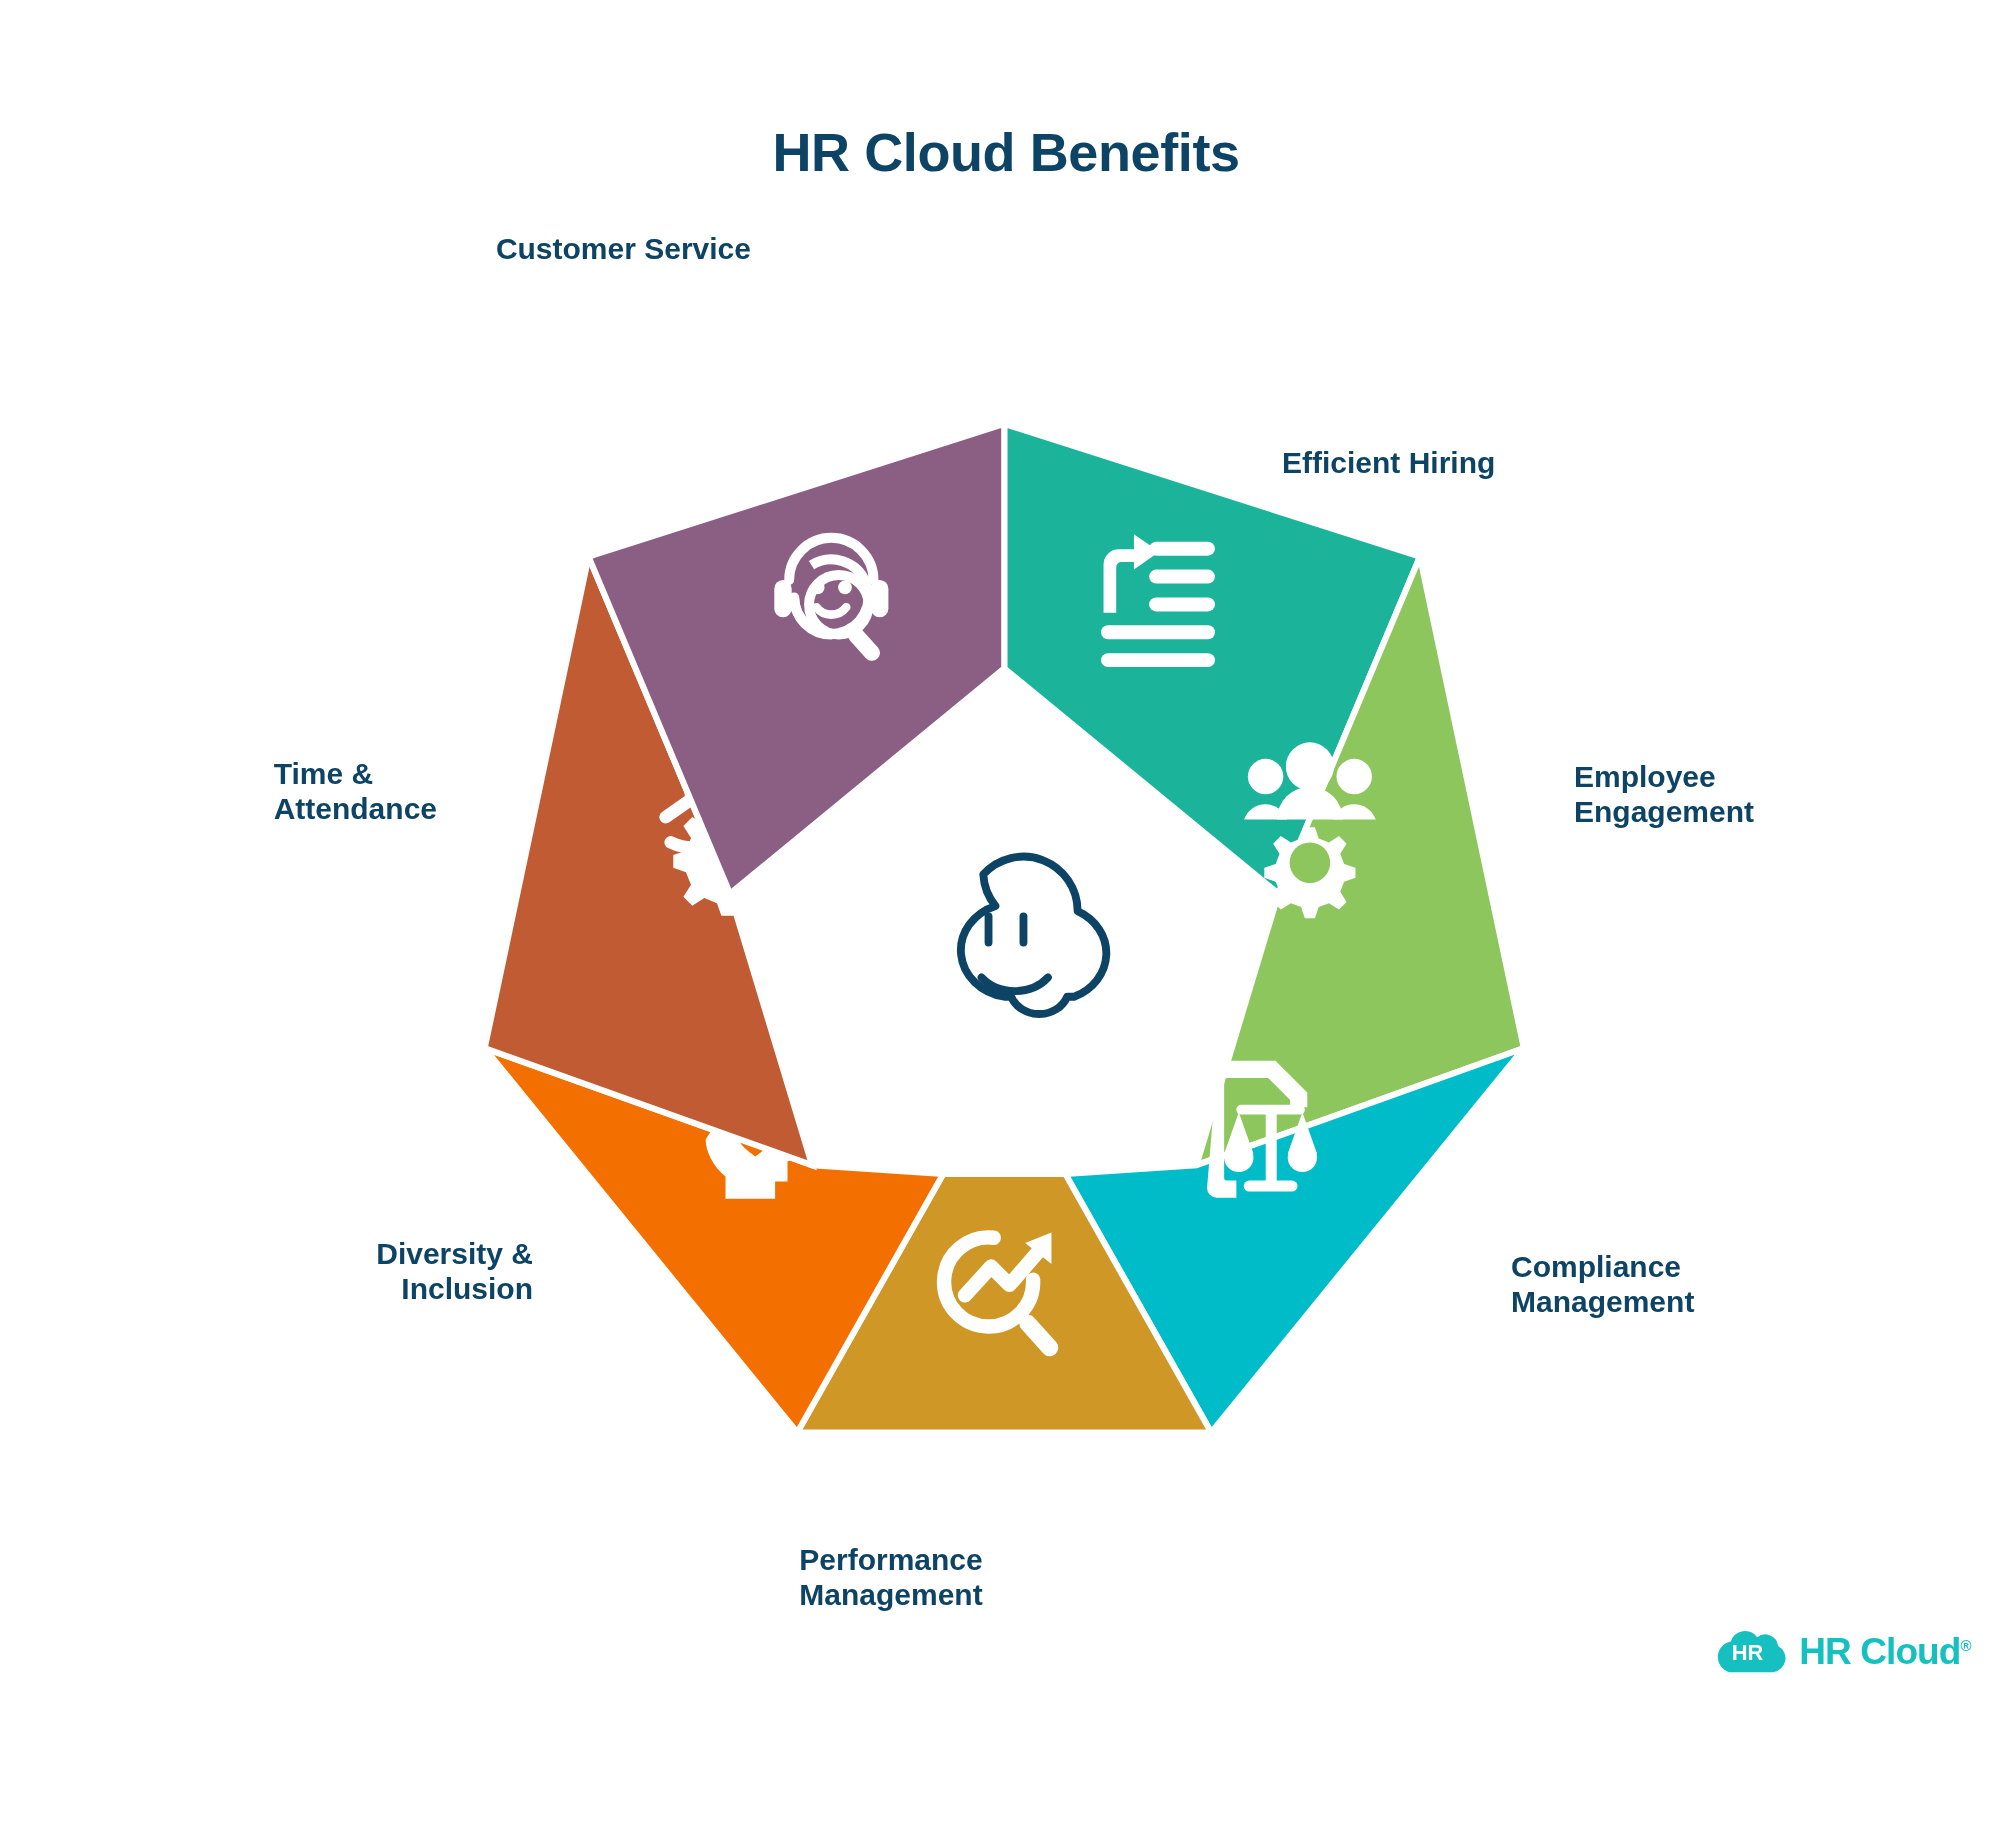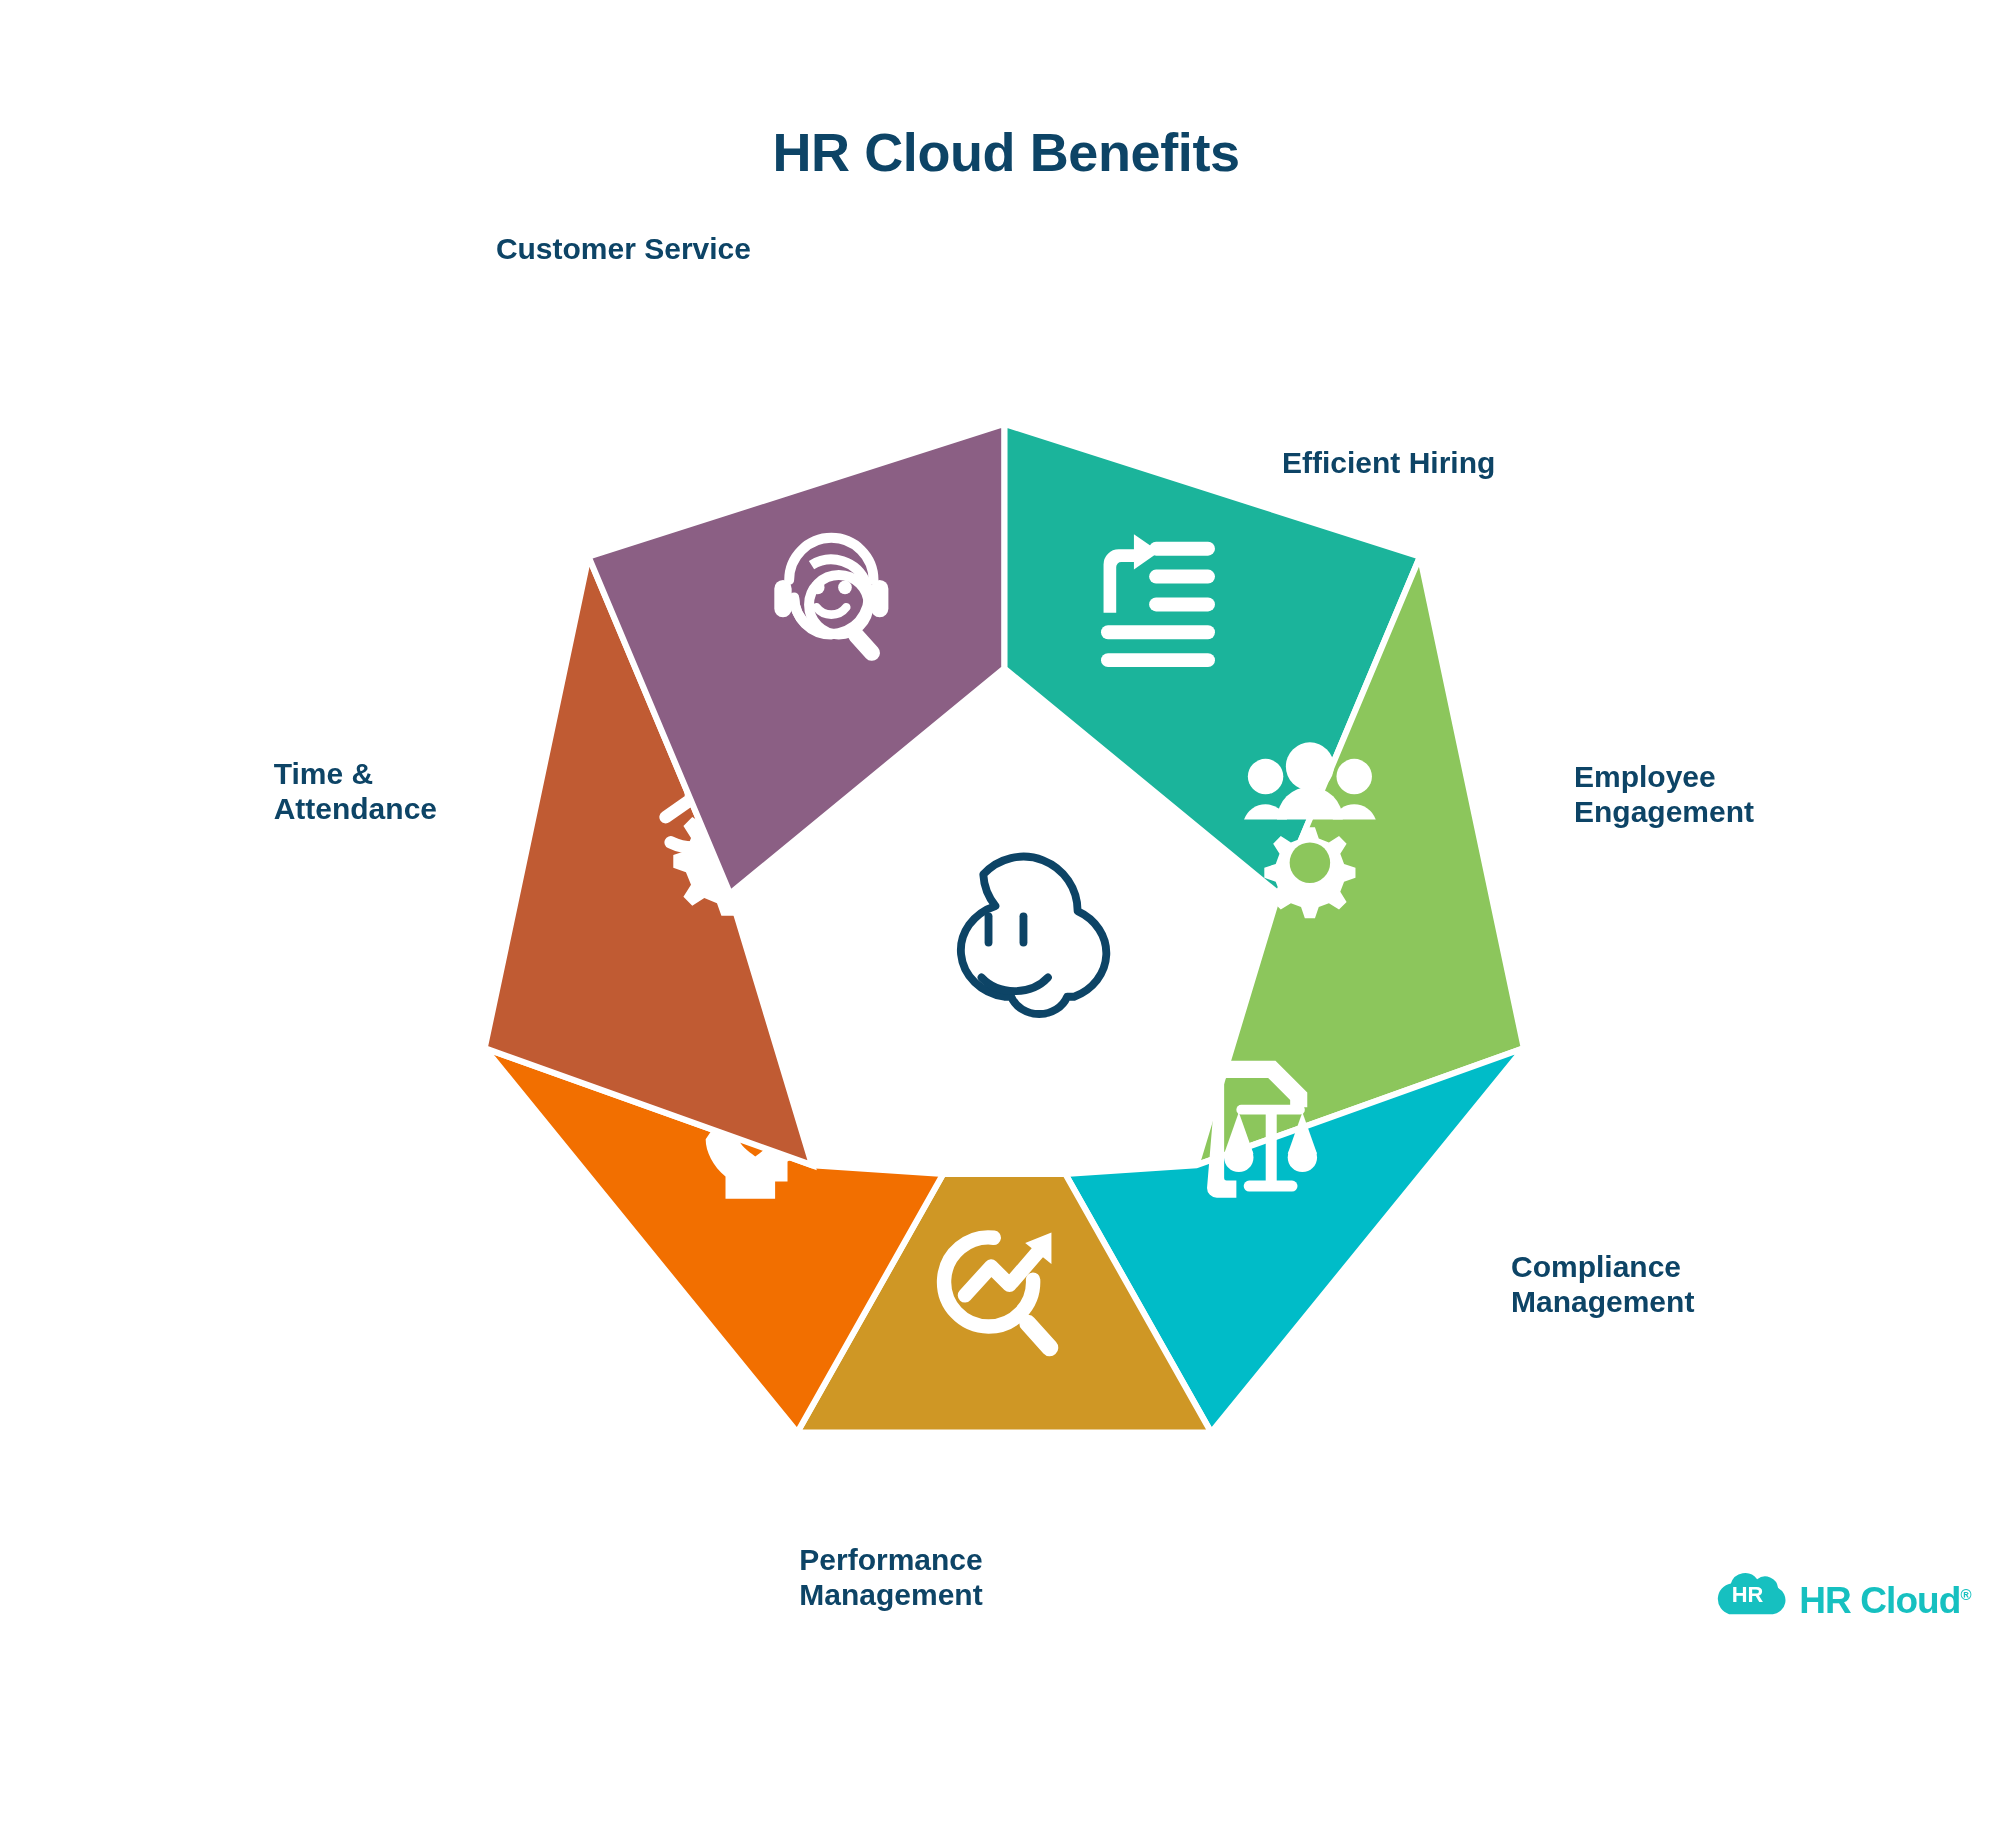--- a/index.html
+++ b/index.html
@@ -50,23 +50,22 @@
   .lbl-employee-engagement { left: 1574px; top: 759px; text-align: left; }
   .lbl-compliance-management { left: 1511px; top: 1233px; text-align: left; margin-top: 16px; }
   .lbl-performance-management { left: 891px; top: 1542px; text-align: left; transform: translateX(-50%); }
   .lbl-diversity-inclusion { left: 533px; top: 1236px; text-align: right; transform: translateX(-100%); }
   .lbl-time-attendance { left: 437px; top: 756px; transform: translateX(-100%); }
   .lbl-customer-service { left: 751px; top: 231px; text-align: right; transform: translateX(-100%); }
 
   .logo {
     position: absolute;
     left: 1708px;
-    top: 1566px;
+    top: 1624px;
     display: flex;
-    align-items: center;
     gap: 12.2px;
   }
   .logo-mark { display: block; }
   .logo-text {
     font-size: 37px;
     font-weight: bold;
     color: #16C0C0;
     letter-spacing: -0.9px;
     position: relative;
     margin-top: 7px;
@@ -191,20 +190,22 @@
       </g>
     </svg>
 
     <div class="seg-label lbl-efficient-hiring">Efficient Hiring</div>
     <div class="seg-label lbl-employee-engagement">Employee
 Engagement</div>
     <div class="seg-label lbl-compliance-management">Compliance
 Management</div>
     <div class="seg-label lbl-performance-management">Performance
 Management</div>
+    <div class="seg-label lbl-diversity-inclusion">Diversity &amp;
+Inclusion</div>
     <div class="seg-label lbl-time-attendance">Time &amp;
 Attendance</div>
     <div class="seg-label lbl-customer-service">Customer Service</div>
   </div>
 
   <div class="logo">
     <svg class="logo-mark" width="79" height="63" viewBox="0 0 90 72">
       <path fill="#16C0C0" d="M26,20 a17,17 0 0 1 30,-5 a15,15 0 0 1 24,10 a16,16 0 0 1 -6,30 l-50,0 a18,18 0 0 1 2,-35 Z"></path>
       <text x="45" y="41" font-family="Liberation Sans, sans-serif" font-size="25" font-weight="bold" fill="#ffffff" text-anchor="middle">HR</text>
     </svg>

